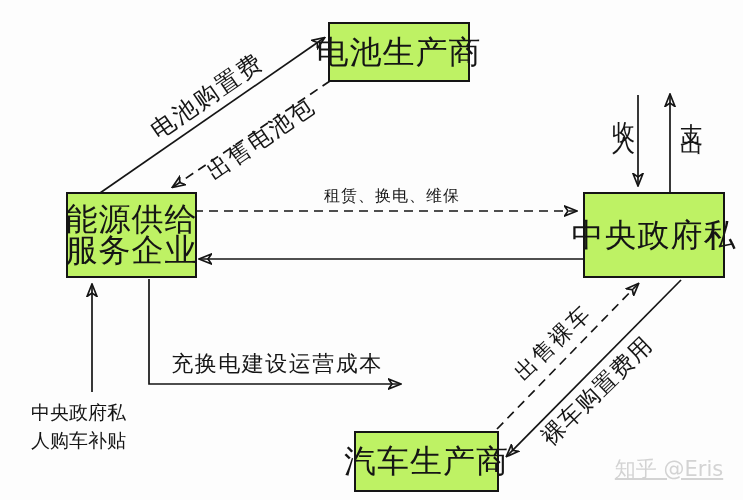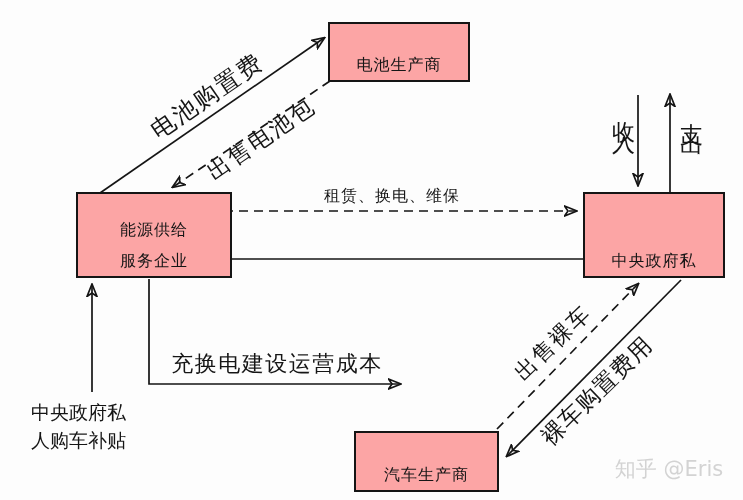--- a/index.html
+++ b/index.html
@@ -13,33 +13,33 @@
     font-family: "Liberation Serif", "DejaVu Serif", serif;
     color: #151515;
   }
   .edges { position: absolute; left: 0; top: 0; }
   .edges path { stroke: #151515; stroke-width: 1.7; fill: none; }
   .edges path.dashed { stroke-dasharray: 9 6; }
 
   .node {
     position: absolute;
     border: 2.5px solid #151515;
-    background: #fca5a5;
+    background: #bef264;
     display: flex;
     flex-direction: column;
     align-items: center;
-    justify-content: flex-end;
+    justify-content: center;
     text-align: center;
-    font-size: 16px;
+    font-size: 32px;
     line-height: 31px;
     letter-spacing: 1px;
     white-space: nowrap;
   }
   .node-battery  { left: 328px; top: 22px;  width: 142px; height: 60px; }
-  .node-energy   { left: 76px;  top: 192px; width: 156px; height: 86px; }
+  .node-energy   { left: 66px;  top: 192px; width: 131px; height: 86px; }
   .node-operator { left: 583px; top: 192px; width: 142px; height: 86px; }
   .node-car      { left: 354px; top: 431px; width: 145px; height: 61px; }
 
   .lbl { position: absolute; white-space: nowrap; font-size: 23px; }
   .center { transform: translate(-50%, -50%); }
   .lbl-battery-fee { left: 207px; top: 96px;  font-size: 24px; letter-spacing: 2px;
                      transform: translate(-50%,-50%) rotate(-34.5deg); }
   .lbl-sell-pack   { left: 261px; top: 139px; font-size: 23px; letter-spacing: 2px;
                      transform: translate(-50%,-50%) rotate(-34.5deg); }
   .lbl-lease       { left: 392px; top: 196px; font-size: 16px; letter-spacing: 1px; }
@@ -61,20 +61,21 @@
     position: absolute; left: 31px; top: 399px;
     font-size: 19px; line-height: 28px; white-space: nowrap;
   }
   .watermark {
     position: absolute; left: 669px; top: 469px;
     transform: translate(-50%,-50%);
     color: #d3d3d3;
     font-size: 21px;
     font-family: "DejaVu Sans", "Liberation Sans", sans-serif;
     white-space: nowrap;
+    text-decoration: underline;
   }
 </style>
 </head>
 <body>
 
 <div class="canvas">
 
   <svg class="edges" width="743" height="500" viewBox="0 0 743 500">
     <defs>
       <marker id="arrow" markerWidth="14" markerHeight="12" refX="12" refY="6" orient="auto" markerUnits="userSpaceOnUse">

